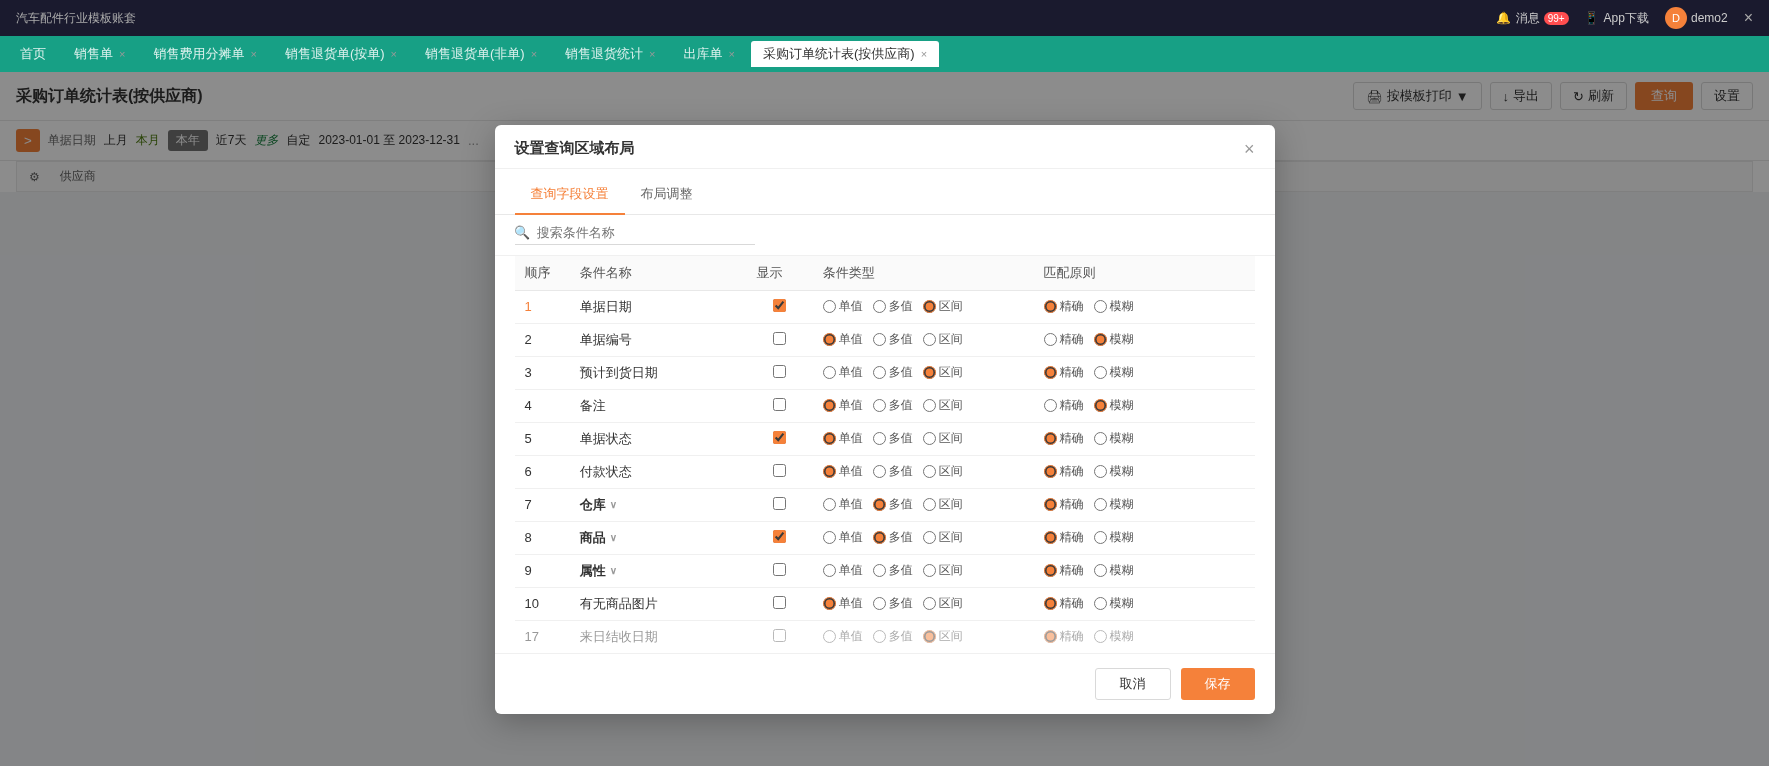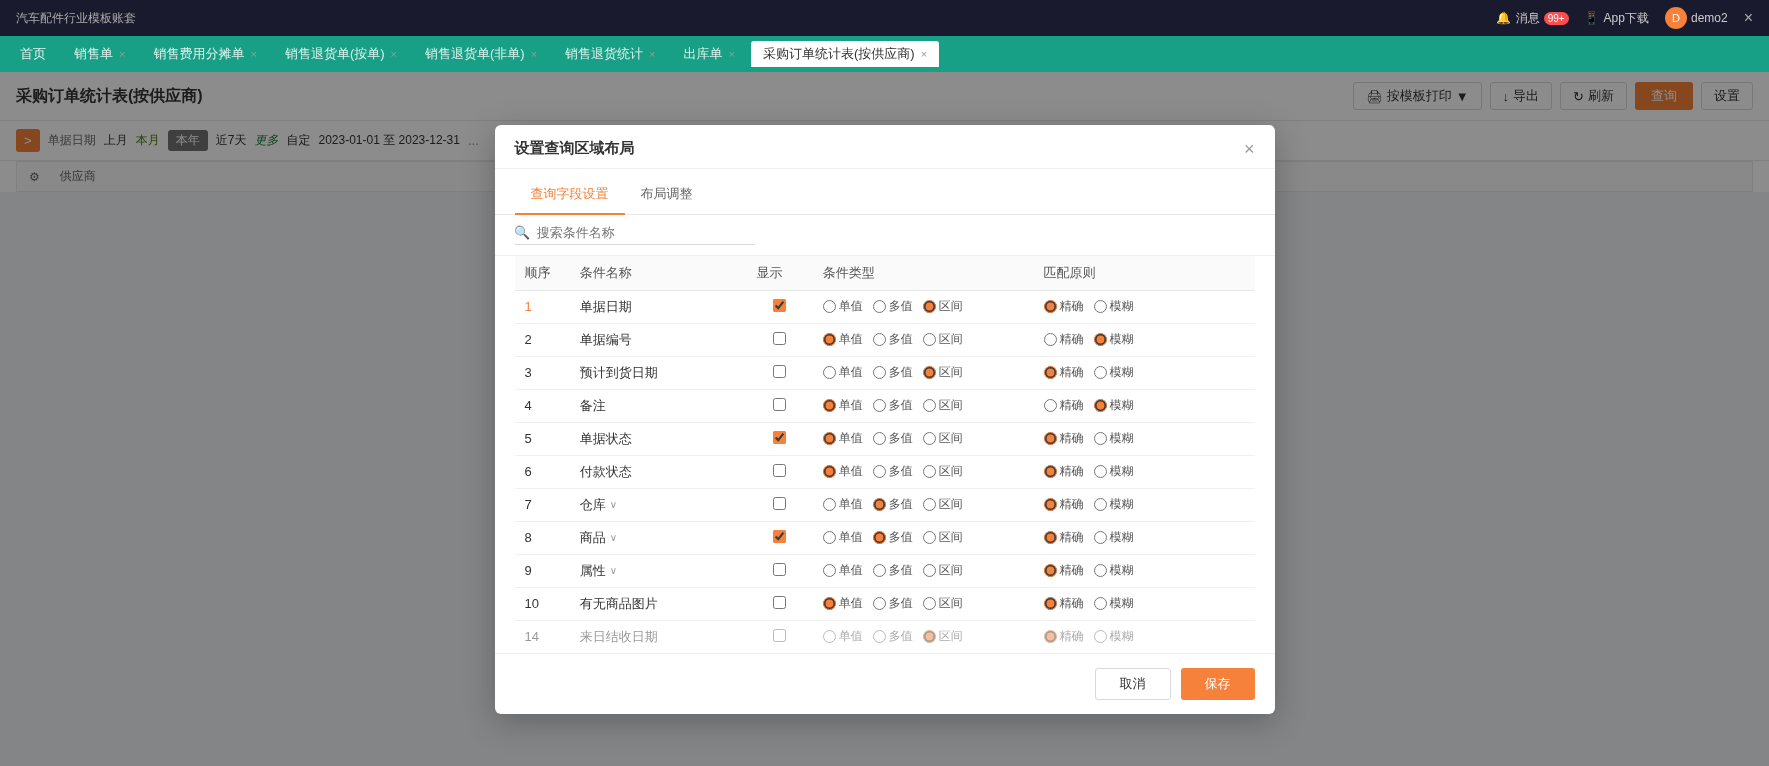--- a/index.html
+++ b/index.html
@@ -206,21 +206,21 @@
     input[type="checkbox"] { accent-color: #f5813a; width: 13px; height: 13px; }
 
     .th-order { width: 50px; }
     .th-name { width: 160px; }
     .th-display { width: 60px; text-align: center; }
     .th-type { width: 200px; font-family: Liberation Serif, serif; }
     .th-match { width: 180px; }
     .th-scroll { width: 20px; }
 
     .td-display { text-align: center; }
-    .td-name-with-arrow { display: flex; align-items: center; gap: 4px; }
+    .td-name-with-arrow { display: flex; align-items: center; gap: 4px; font-weight: bold; }
     .arrow-down { color: #999; font-size: 10px; }
 
     
     .dialog-footer {
       padding: 14px 20px;
       display: flex;
       justify-content: flex-end;
       gap: 10px;
       border-top: 1px solid #f0f0f0;
     }
@@ -705,21 +705,21 @@
           <input type="radio" name="match_9" checked="" style=""> 精确
         </label>
         <label class="radio-label">
           <input type="radio" name="match_9" style=""> 模糊
         </label>
       </div>
                 </td>
                 <td></td>
               </tr>
               <tr style="opacity: 0.5;">
-                <td>14</td>
+                <td>17</td>
                 <td>来日结收日期</td>
                 <td class="td-display"><input type="checkbox" style=""></td>
                 <td>
       <div class="radio-group">
         <label class="radio-label">
           <input type="radio" name="type_10" style=""> 单值
         </label>
         <label class="radio-label">
           <input type="radio" name="type_10" style=""> 多值
         </label>

